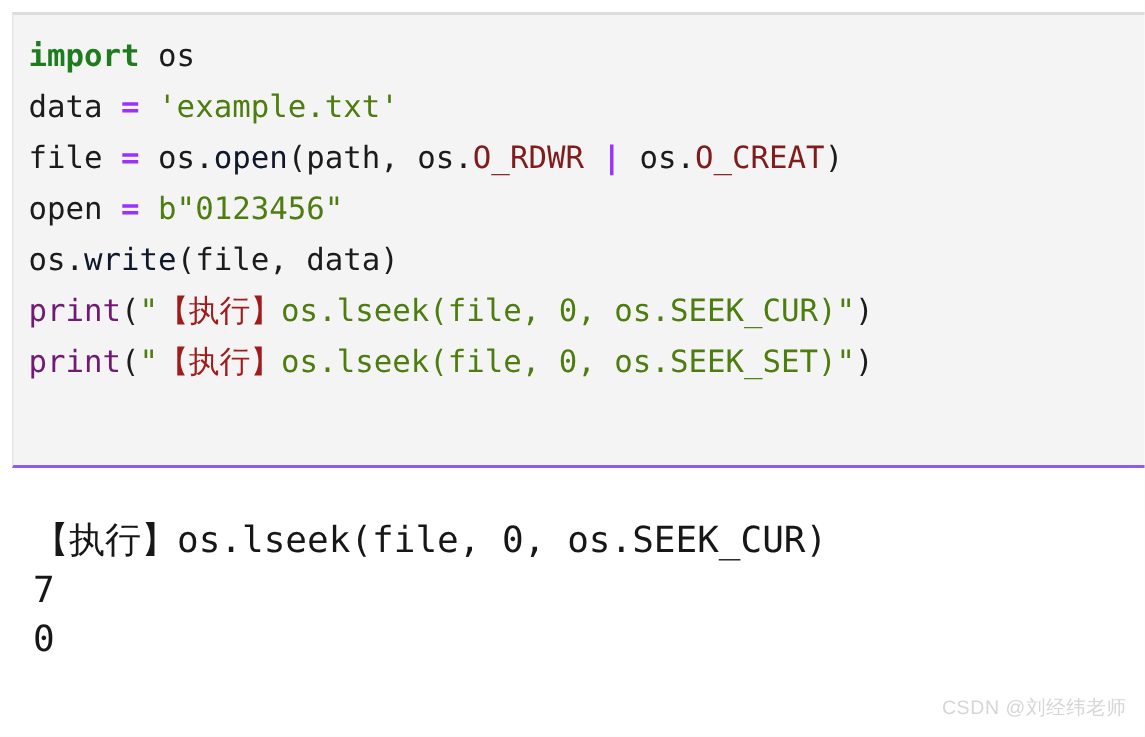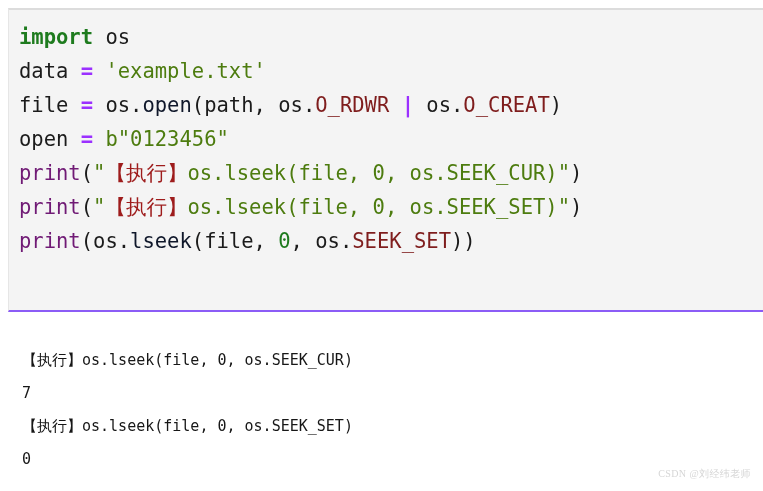--- a/index.html
+++ b/index.html
@@ -55,58 +55,57 @@
     left: 8px;
     top: 342px;
     width: 755px;
     height: 140px;
     box-sizing: border-box;
     background: #ffffff;
     padding: 2px 0 0 14px;
   }
   .out-line {
     font-family: "DejaVu Sans Mono", monospace;
-    font-size: 15px;
+    font-size: 24px;
     line-height: 33px;
     white-space: pre;
     color: #171717;
   }
   .out-line.narrow { padding-left: 0px; }
 
   
   #watermark {
     position: absolute;
     right: 12px;
     bottom: 10px;
-    font-family: Liberation Serif, serif;
-    font-size: 10px;
+    font-family: Liberation Sans, sans-serif;
+    font-size: 13px;
     color: #d6d6d6;
     letter-spacing: 0.4px;
     white-space: pre;
     user-select: none;
     text-align: center;
   }
 </style>
 </head>
 <body>
 
 <div id="code-block" style="background: rgb(244, 244, 244);">
   <div id="code-lines">
       <div class="code-line"><span class="tok-kw">import</span><span class="tok-plain"> os</span></div>
       <div class="code-line"><span class="tok-plain">data </span><span class="tok-op">=</span><span class="tok-plain"> </span><span class="tok-str">'example.txt'</span></div>
       <div class="code-line"><span class="tok-plain">file </span><span class="tok-op">=</span><span class="tok-plain"> os.</span><span class="tok-fn">open</span><span class="tok-plain">(path, os.</span><span class="tok-const">O_RDWR</span><span class="tok-plain"> </span><span class="tok-op">|</span><span class="tok-plain"> os.</span><span class="tok-const">O_CREAT</span><span class="tok-plain">)</span></div>
       <div class="code-line"><span class="tok-plain">open </span><span class="tok-op">=</span><span class="tok-plain"> </span><span class="tok-str">b"0123456"</span></div>
+      <div class="code-line"><span class="tok-plain">os.</span><span class="tok-fn">write</span><span class="tok-plain">(file, data)</span></div>
       <div class="code-line"><span class="tok-builtin">print</span><span class="tok-plain">(</span><span class="tok-str">"</span><span class="tok-strdark">【执行】</span><span class="tok-str">os.lseek(file, 0, os.SEEK_CUR)"</span><span class="tok-plain">)</span></div>
       <div class="code-line"><span class="tok-builtin">print</span><span class="tok-plain">(</span><span class="tok-str">"</span><span class="tok-strdark">【执行】</span><span class="tok-str">os.lseek(file, 0, os.SEEK_SET)"</span><span class="tok-plain">)</span></div>
-      <div class="code-line"><span class="tok-builtin">print</span><span class="tok-plain">(os.</span><span class="tok-fn">lseek</span><span class="tok-plain">(file, </span><span class="tok-num">0</span><span class="tok-plain">, os.</span><span class="tok-const">SEEK_SET</span><span class="tok-plain">))</span></div>
     </div>
 </div>
 
 <div id="output-block" style="background: rgb(255, 255, 255);">
   <div id="output-lines">
       <div class="out-line">【执行】os.lseek(file, 0, os.SEEK_CUR)</div>
       <div class="out-line narrow">7</div>
-      <div class="out-line">【执行】os.lseek(file, 0, os.SEEK_SET)</div>
       <div class="out-line narrow">0</div>
     </div>
 </div>
 
 <div id="watermark" style="color: rgb(214, 214, 214);">CSDN @刘经纬老师</div>
 
 </body></html>

